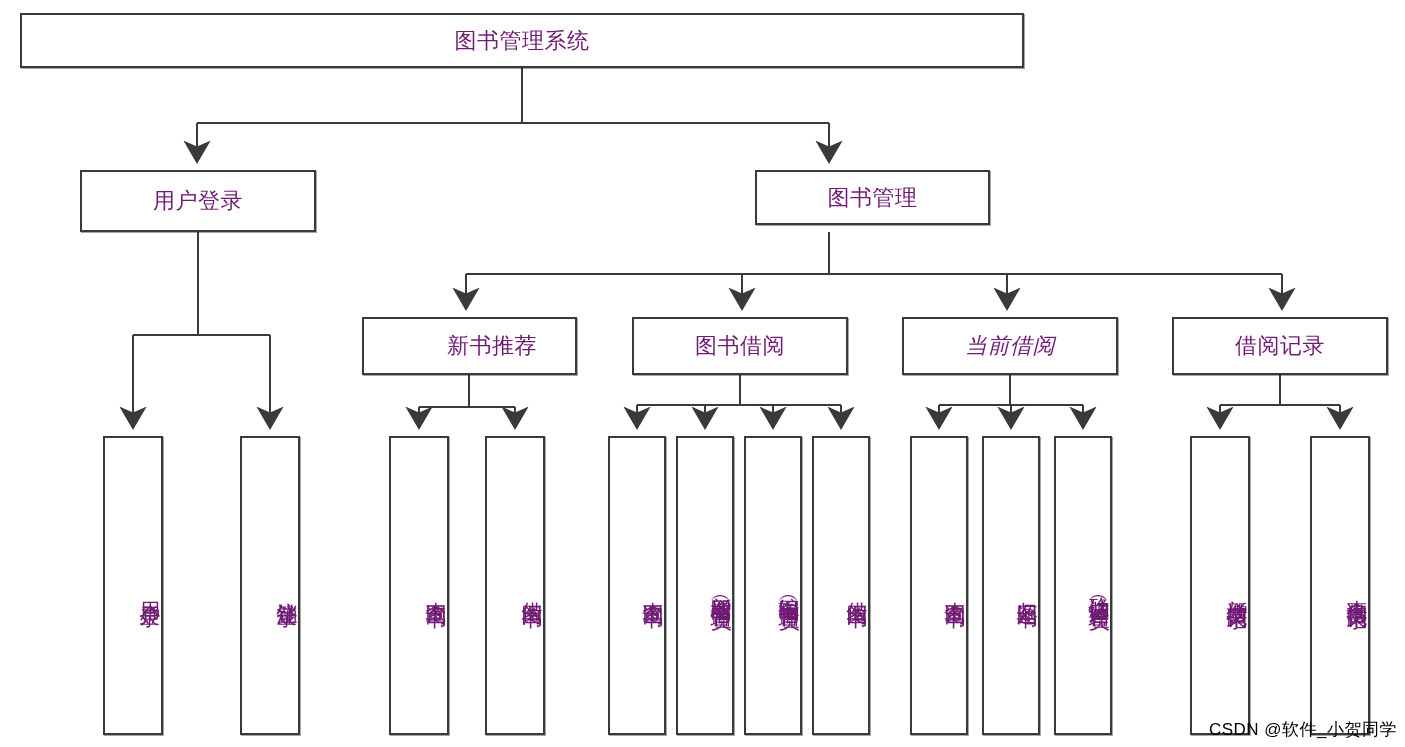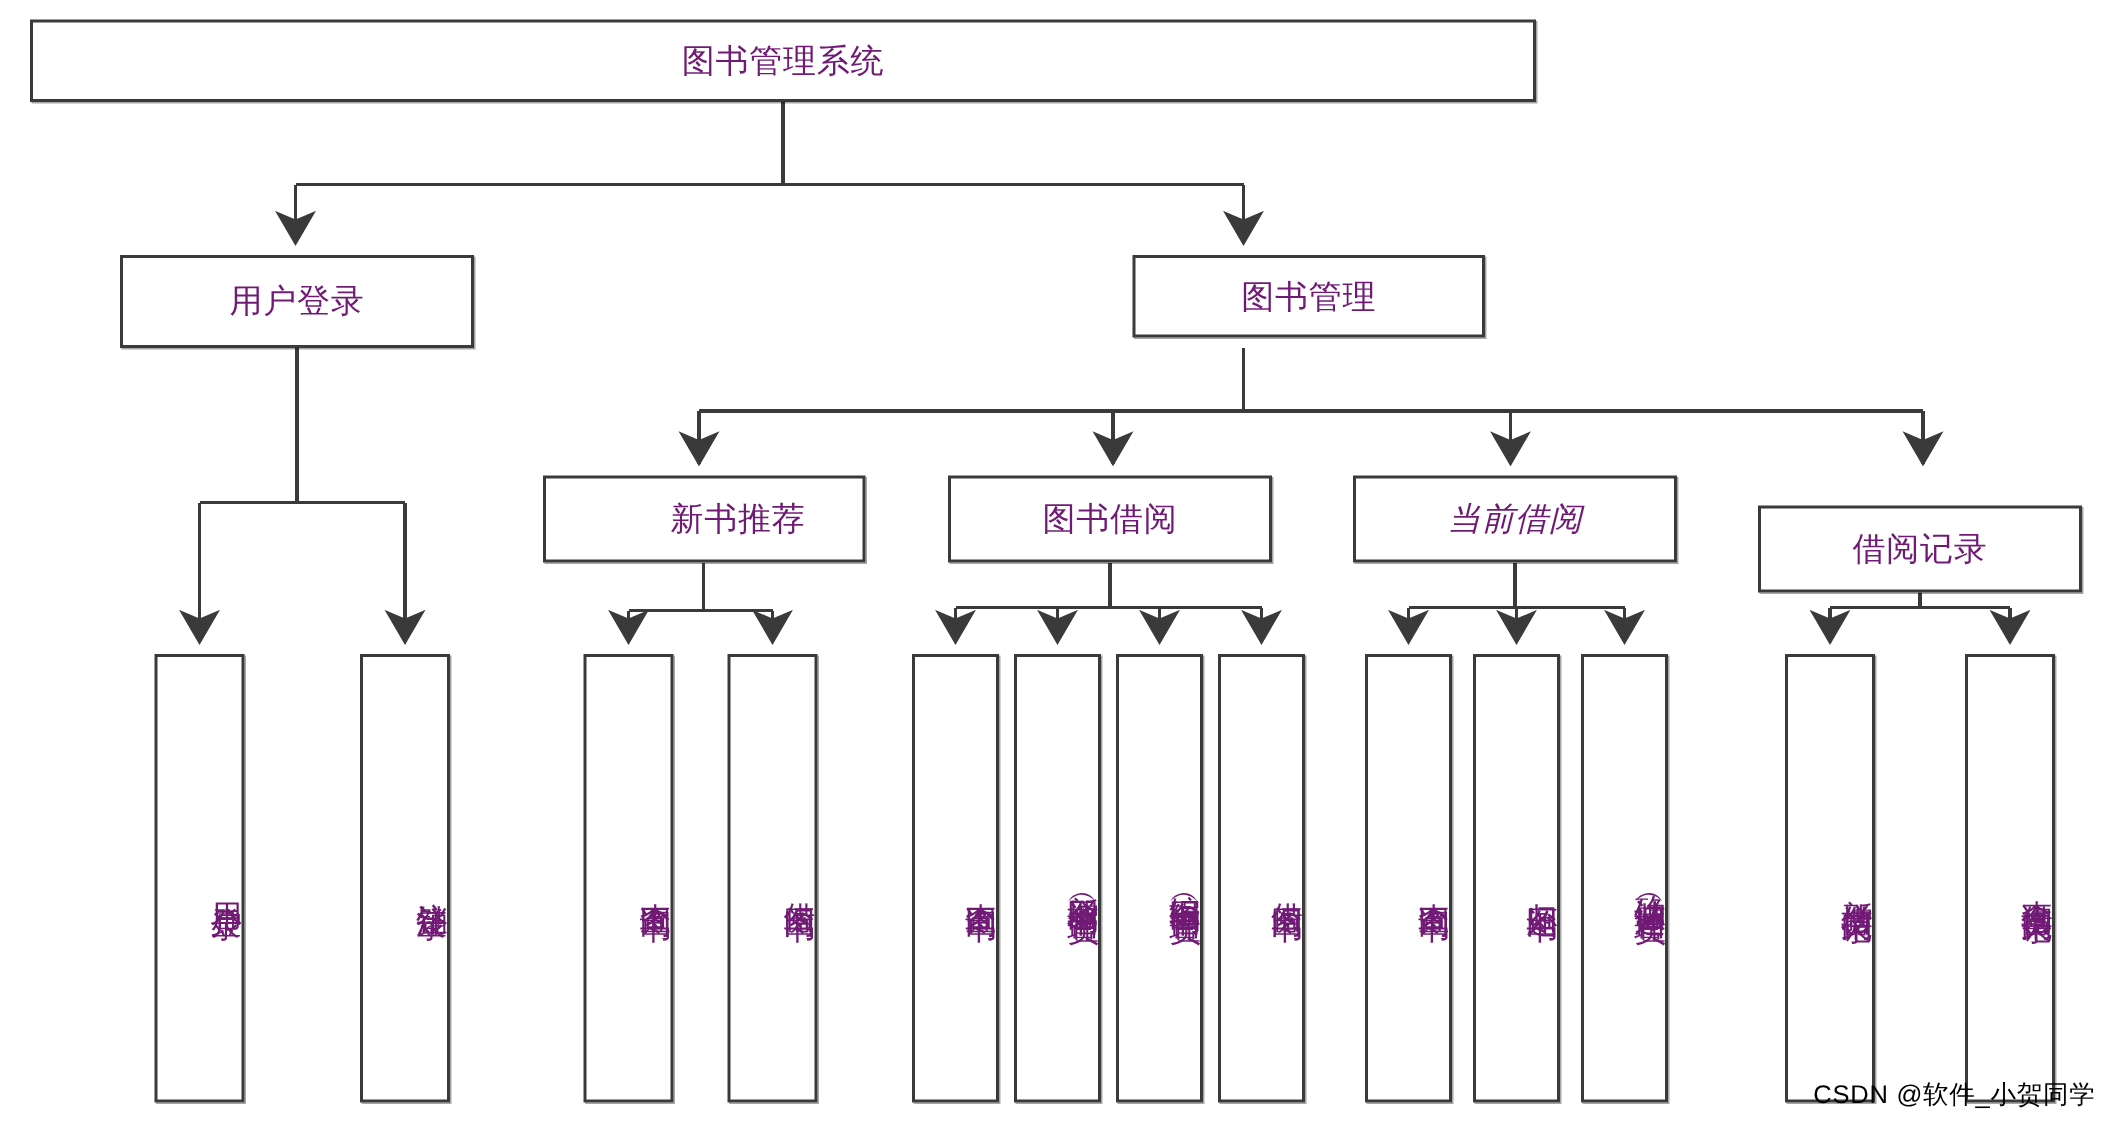--- a/index.html
+++ b/index.html
@@ -119,21 +119,21 @@
   </svg>
 
   <div class="node horiz" style="left:20px; top:13px; width:1004px; height:55px;">图书管理系统</div>
 
   <div class="node horiz" style="left:80px; top:170px; width:236px; height:62px;">用户登录</div>
   <div class="node horiz" style="left:711px; top:170px; width:235px; height:55px;margin-left:44px;">图书管理</div>
 
   <div class="node horiz" style="left:362px; top:317px; width:215px; height:58px;padding-left:45px;">新书推荐</div>
   <div class="node horiz" style="left:632px; top:317px; width:216px; height:58px;">图书借阅</div>
   <div class="node horiz" style="left:902px; top:317px; width:216px; height:58px;font-style:italic;">当前借阅</div>
-  <div class="node horiz" style="left:1172px; top:317px; width:216px; height:58px;margin-top:20px;">借阅记录</div>
+  <div class="node horiz" style="left:1172px; top:317px; width:216px; height:58px;">借阅记录</div>
 
   <div class="node vert" style="left:103px; top:436px; width:60px; height:299px;">用户登录</div>
   <div class="node vert" style="left:240px; top:436px; width:60px; height:299px;">注销登录</div>
 
   <div class="node vert" style="left:389px; top:436px; width:60px; height:299px;">查询图书</div>
   <div class="node vert" style="left:485px; top:436px; width:60px; height:299px;">借阅图书</div>
 
   <div class="node vert" style="left:608px; top:436px; width:58px; height:299px;">查询图书</div>
   <div class="node vert" style="left:676px; top:436px; width:58px; height:299px;">新增图书（管理员）</div>
   <div class="node vert" style="left:744px; top:436px; width:58px; height:299px;">编辑图书（管理员）</div>

